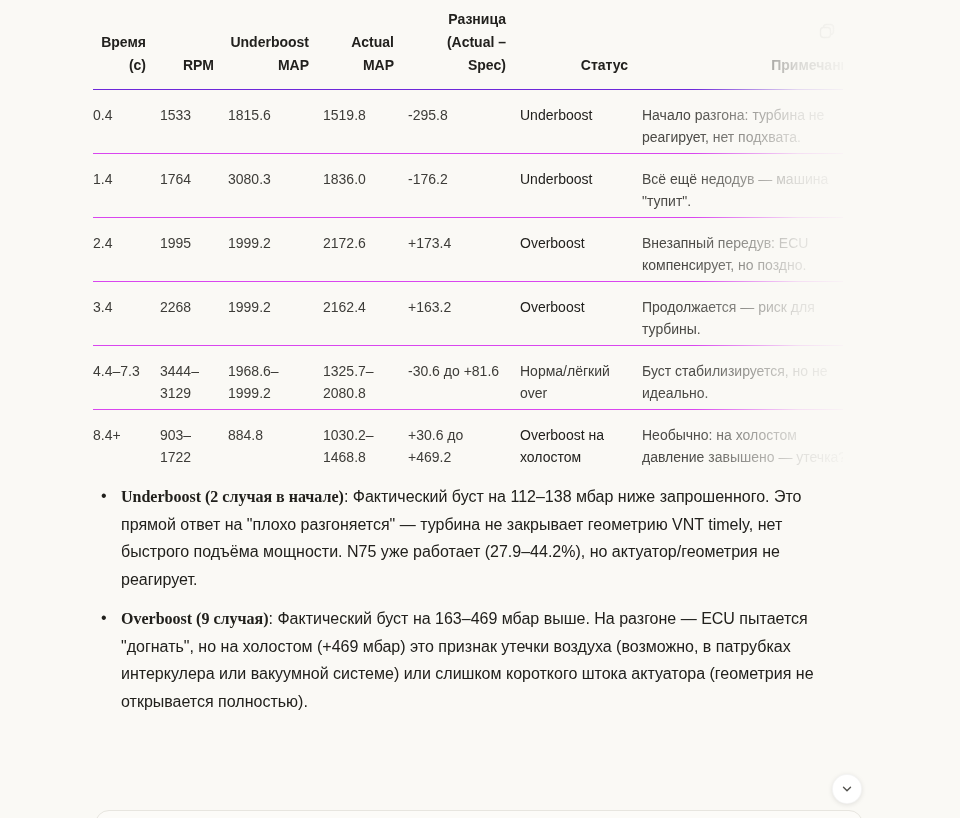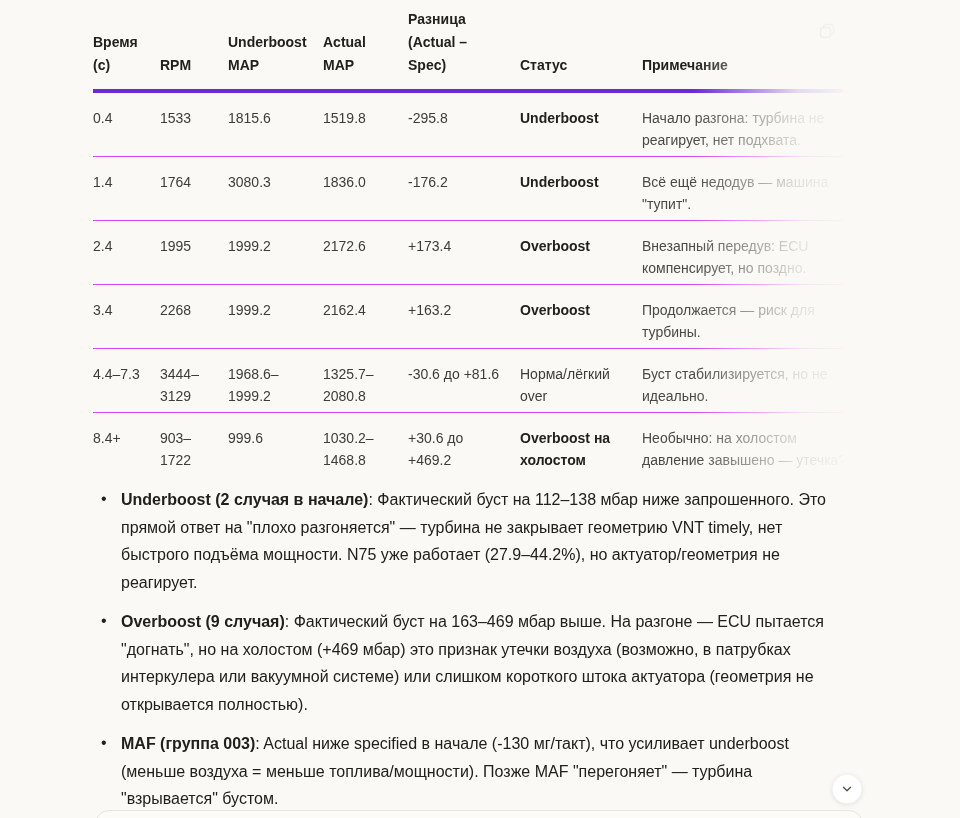--- a/index.html
+++ b/index.html
@@ -13,42 +13,42 @@
     position: relative;
   }
   .content { position: absolute; left: 93px; top: 8px; width: 750px; }
 
   .table-wrap { position: relative; width: 750px; overflow: hidden; }
   table { border-collapse: collapse; table-layout: fixed; width: 778px; font-size: 14px; }
   col.c1 { width: 67px; }  col.c2 { width: 68px; }  col.c3 { width: 95px; }
   col.c4 { width: 85px; }  col.c5 { width: 112px; } col.c6 { width: 122px; }
   col.c7 { width: 229px; }
   th {
-    text-align: left; vertical-align: bottom; font-weight: 700;
+    text-align: right; vertical-align: bottom; font-weight: 700;
     line-height: 23px; padding: 0 14px 12px 0;
-    border-bottom: 4px solid #6d28d9; color: #22211E;
+    border-bottom: 1px solid #6d28d9; color: #22211E;
   }
   td {
     vertical-align: top; line-height: 22px;
     padding: 14px 14px 5px 0;
     border-bottom: 1px solid #d946ef; color: #3D3C38;
   }
   tbody tr:last-child td { border-bottom: none; }
-  td.status-cell.bold { font-weight: 700; color: #22211E; }
+  td.status-cell.bold { font-weight: 400; color: #22211E; }
   td.note-cell { color: #4A4945; }
   .table-fade {
     position: absolute; top: 0; right: 0; width: 150px; height: 100%;
     pointer-events: none;
     background: linear-gradient(to right, rgba(250,249,245,0) 0%, rgba(250,249,245,0.85) 70%, rgba(250,249,245,0.97) 100%);
   }
 
   ul.bullets { list-style: none; margin: 10px 0 0 0; padding: 0; font-size: 16px; line-height: 27.5px; width: 748px; }
   ul.bullets li { position: relative; padding-left: 28px; margin-bottom: 12px; color: #21201C; }
   ul.bullets li::before { content: "\2022"; position: absolute; left: 8px; top: -1px; color: #21201C; }
-  ul.bullets strong { font-weight: 700; }
+  ul.bullets strong { font-weight: 700; font-family: Liberation Serif, serif; }
 
   .copy-btn {
     position: absolute; left: 814px; top: 19px; width: 26px; height: 26px;
     background: none; border: none; padding: 2px; cursor: pointer;
   }
   .scroll-btn {
     position: absolute; left: 832px; top: 774px; width: 30px; height: 30px;
     border-radius: 50%; background: #FFFFFF;
     border: 1px solid rgba(0,0,0,0.04);
     box-shadow: 0 1px 5px rgba(0,0,0,0.10);
@@ -135,35 +135,34 @@
             <td>3444–3129</td>
             <td>1968.6–1999.2</td>
             <td>1325.7–2080.8</td>
             <td>-30.6 до +81.6</td>
             <td class="status-cell">Норма/лёгкий over</td>
             <td class="note-cell">Буст стабилизируется, но не идеально.</td>
           </tr>
           <tr>
             <td>8.4+</td>
             <td>903–1722</td>
-            <td>999.6</td>
+            <td>884.8</td>
             <td>1030.2–1468.8</td>
             <td>+30.6 до +469.2</td>
             <td class="status-cell bold">Overboost на холостом</td>
             <td class="note-cell">Необычно: на холостом давление завышено — утечка?</td>
           </tr>
         </tbody>
     </table>
     <div class="table-fade"></div>
   </div>
 
   <ul class="bullets" id="bullet-list">
       <li><strong>Underboost (2 случая в начале)</strong><span>: Фактический буст на 112–138 мбар ниже запрошенного. Это прямой ответ на "плохо разгоняется" — турбина не закрывает геометрию VNT timely, нет быстрого подъёма мощности. N75 уже работает (27.9–44.2%), но актуатор/геометрия не реагирует.</span></li>
       <li><strong>Overboost (9 случая)</strong><span>: Фактический буст на 163–469 мбар выше. На разгоне — ECU пытается "догнать", но на холостом (+469 мбар) это признак утечки воздуха (возможно, в патрубках интеркулера или вакуумной системе) или слишком короткого штока актуатора (геометрия не открывается полностью).</span></li>
-      <li><strong>MAF (группа 003)</strong><span>: Actual ниже specified в начале (-130 мг/такт), что усиливает underboost (меньше воздуха = меньше топлива/мощности). Позже MAF "перегоняет" — турбина "взрывается" бустом.</span></li>
     </ul>
 </div>
 
 <button class="scroll-btn">
   <svg width="14" height="14" viewBox="0 0 16 16">
     <path d="M4 6 L8 10 L12 6" fill="none" stroke="#52514D" stroke-width="1.6" stroke-linecap="round" stroke-linejoin="round"></path>
   </svg>
 </button>
 
 <div class="composer"></div>

